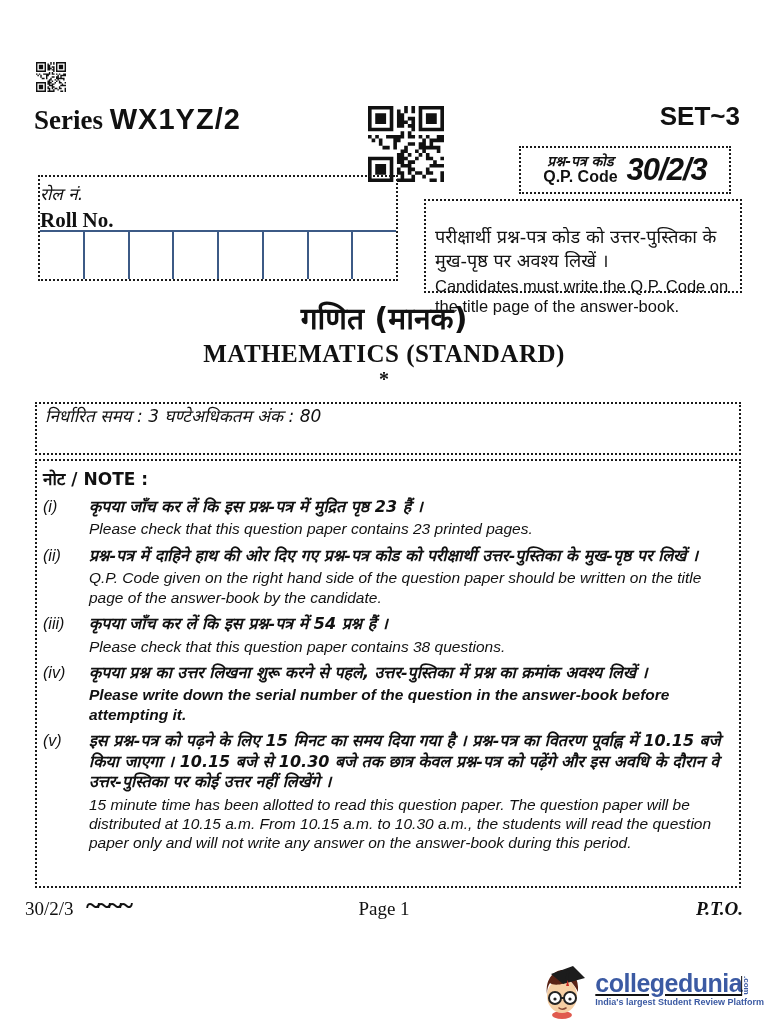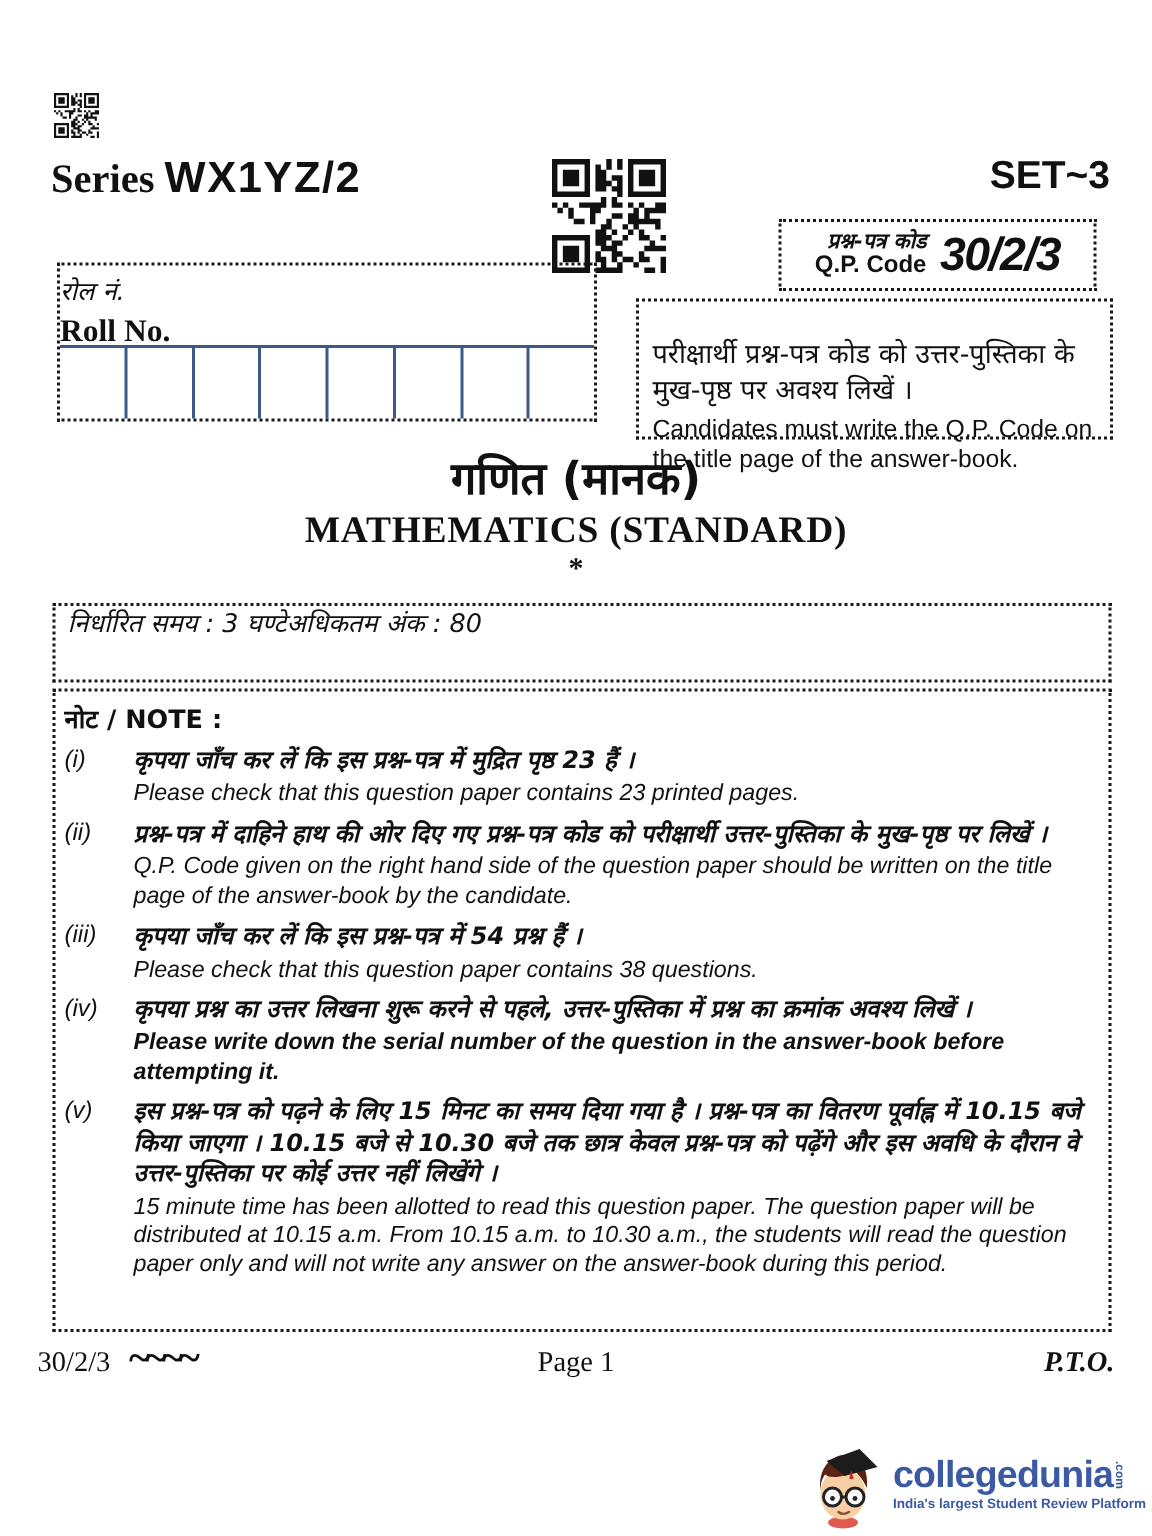--- a/index.html
+++ b/index.html
@@ -15,21 +15,21 @@
   .series-line { left:34px; top:103px; font-size:27px; font-weight:bold; white-space:nowrap; }
   .series-code { font-family:"Liberation Sans", sans-serif; font-size:29px; letter-spacing:1px; }
   .set-label { right:28px; top:101px; font-family:"Liberation Sans", sans-serif; font-size:26px; font-weight:bold; }
   .qr { display:block; }
   .qr-small { left:36px; top:62px; }
   .qr-large { left:368px; top:106px; }
 
   
   .qp-box { left:519px; top:146px; width:212px; height:48px; display:flex; align-items:center; justify-content:center; gap:9px; padding:2px 6px; }
   .qp-labels { text-align:center; line-height:1.05; }
-  .qp-label-hi { font-size:14px; font-weight:bold; font-style:italic; font-family:"DejaVu Sans", sans-serif;text-align:right; }
+  .qp-label-hi { font-size:14px; font-weight:bold; font-style:italic; font-family:"DejaVu Sans", sans-serif; }
   .qp-label-en { font-size:16px; font-weight:bold; font-family:"Liberation Sans", sans-serif;text-align:center; }
   .qp-code { font-family:"Liberation Sans", sans-serif; font-size:31px; font-weight:bold; font-style:italic; letter-spacing:-1px; }
 
   
   .roll-box { left:38px; top:175px; width:360px; height:106px; text-align:left; }
   .roll-hi { font-size:17px; font-style:italic; margin-top:5px; font-family:"DejaVu Sans", sans-serif; }
   .roll-en { font-size:21px; font-weight:bold; margin-top:3px; }
   .roll-grid { position:absolute; left:0; right:0; bottom:0; height:49px; border-top:2px solid #3c5a86; display:flex; }
   .roll-cell { flex:1; border-right:2px solid #3c5a86; }
   .roll-cell:last-child { border-right:none; }
@@ -62,21 +62,21 @@
 
   
   .footer-code { left:25px; top:898px; font-size:19px; }
   .footer-squiggle { left:86px; top:890px; font-size:27px; font-weight:bold; letter-spacing:-3px; }
   .footer-page { left:0; right:0; top:898px; text-align:center; font-size:19px; }
   .footer-pto { right:25px; top:898px; font-size:19px; font-weight:bold; font-style:italic; }
 
   
   .logo { right:4px; bottom:4px; display:flex; align-items:center; gap:4px; }
   .logo-text { line-height:1; }
-  .logo-name-row { display:flex; align-items:flex-start; }
+  .logo-name-row { display:flex; align-items:center;text-decoration:underline; }
   .logo-name { font-family:"Liberation Sans", sans-serif; font-size:25px; font-weight:bold; color:#3b5aa3; letter-spacing:-.5px; }
   .logo-tld { font-family:"Liberation Sans", sans-serif; font-size:8px; font-weight:bold; color:#3b5aa3; writing-mode:vertical-rl; margin-top:3px; }
   .logo-tagline { font-family:"Liberation Sans", sans-serif; font-size:9px; font-weight:bold; color:#3b5aa3; margin-top:2px; }
 </style>
 </head>
 <body>
 
 <svg class="abs qr qr-small" width="30" height="30" viewBox="0 0 84 84">
     <path d="M40 0h4v4h-4zM48 0h4v4h-4zM32 4h4v4h-4zM40 4h4v4h-4zM48 4h4v4h-4zM32 8h4v4h-4zM36 8h4v4h-4zM32 12h4v4h-4zM36 12h4v4h-4zM44 12h4v4h-4zM48 12h4v4h-4zM32 16h4v4h-4zM36 16h4v4h-4zM40 16h4v4h-4zM48 16h4v4h-4zM32 20h4v4h-4zM36 20h4v4h-4zM44 20h4v4h-4zM48 20h4v4h-4zM48 24h4v4h-4zM36 28h4v4h-4zM44 28h4v4h-4zM0 32h4v4h-4zM8 32h4v4h-4zM20 32h4v4h-4zM24 32h4v4h-4zM28 32h4v4h-4zM32 32h4v4h-4zM36 32h4v4h-4zM44 32h4v4h-4zM48 32h4v4h-4zM56 32h4v4h-4zM64 32h4v4h-4zM76 32h4v4h-4zM80 32h4v4h-4zM4 36h4v4h-4zM12 36h4v4h-4zM28 36h4v4h-4zM32 36h4v4h-4zM60 36h4v4h-4zM68 36h4v4h-4zM72 36h4v4h-4zM76 36h4v4h-4zM80 36h4v4h-4zM12 40h4v4h-4zM28 40h4v4h-4zM44 40h4v4h-4zM48 40h4v4h-4zM56 40h4v4h-4zM60 40h4v4h-4zM68 40h4v4h-4zM16 44h4v4h-4zM20 44h4v4h-4zM28 44h4v4h-4zM40 44h4v4h-4zM56 44h4v4h-4zM60 44h4v4h-4zM64 44h4v4h-4zM68 44h4v4h-4zM72 44h4v4h-4zM76 44h4v4h-4zM36 48h4v4h-4zM40 48h4v4h-4zM52 48h4v4h-4zM60 48h4v4h-4zM76 48h4v4h-4zM32 52h4v4h-4zM36 52h4v4h-4zM44 52h4v4h-4zM56 52h4v4h-4zM64 52h4v4h-4zM32 56h4v4h-4zM36 56h4v4h-4zM40 56h4v4h-4zM52 56h4v4h-4zM64 56h4v4h-4zM68 56h4v4h-4zM80 56h4v4h-4zM32 60h4v4h-4zM36 60h4v4h-4zM44 60h4v4h-4zM48 60h4v4h-4zM72 60h4v4h-4zM36 64h4v4h-4zM40 64h4v4h-4zM44 64h4v4h-4zM68 64h4v4h-4zM72 64h4v4h-4zM76 64h4v4h-4zM80 64h4v4h-4zM32 68h4v4h-4zM44 68h4v4h-4zM48 68h4v4h-4zM64 68h4v4h-4zM32 72h4v4h-4zM36 72h4v4h-4zM44 72h4v4h-4zM52 72h4v4h-4zM56 72h4v4h-4zM64 72h4v4h-4zM68 72h4v4h-4zM80 72h4v4h-4zM36 76h4v4h-4zM48 76h4v4h-4zM60 76h4v4h-4zM80 76h4v4h-4zM32 80h4v4h-4zM36 80h4v4h-4zM40 80h4v4h-4zM44 80h4v4h-4zM48 80h4v4h-4zM68 80h4v4h-4zM72 80h4v4h-4zM80 80h4v4h-4zM0 0h28v28h-28z M4 4h20v20h-20z M8 8h12v12h-12zM56 0h28v28h-28z M60 4h20v20h-20z M64 8h12v12h-12zM0 56h28v28h-28z M4 60h20v20h-20z M8 64h12v12h-12z" fill="#111" fill-rule="evenodd"></path>
   </svg>

